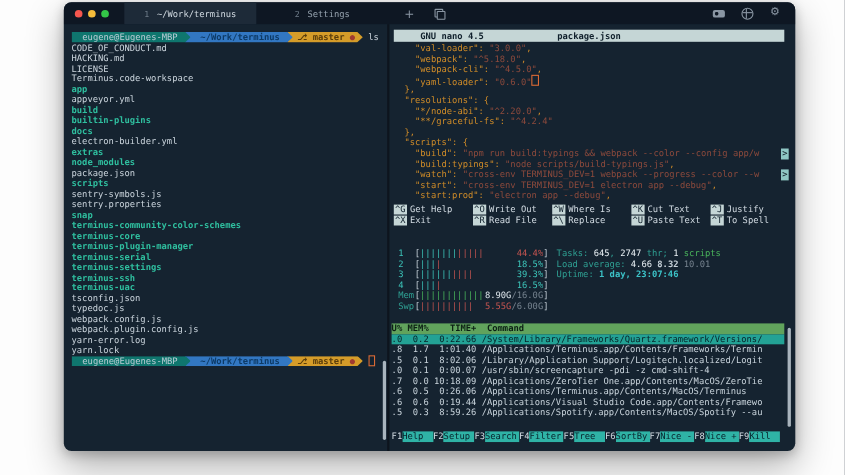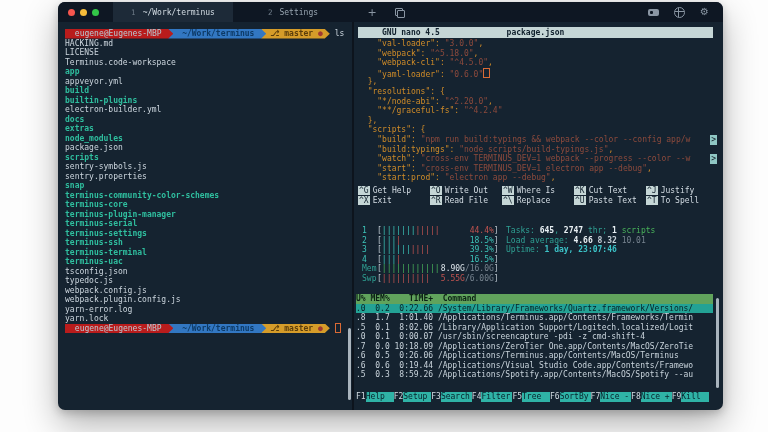--- a/index.html
+++ b/index.html
@@ -40,34 +40,34 @@
   .pane.right{flex:1;font-size:8px;line-height:9.6px;color:#ccd6de;}
   .tline{white-space:pre;height:9.5px;}
   .c-plain{color:#ccd6de}
   .c-dir{color:#2fbf9f;font-weight:bold}
   .c-k{color:#d08c28}
   .c-v{color:#8d4a3c}
   .c-cyan{color:#3cc3b8}
   .c-red{color:#c25450}
   .c-grn{color:#49b45b}
   .c-tl{color:#2fa093}
-  .c-wb{color:#e9f0f4;font-weight:bold}
+  .c-wb{color:#e9f0f4;font-weight:normal}
   .c-w{color:#c6d0d8;font-weight:bold}
   .c-dim{color:#76838f}
   .c-cyb{color:#3cc3c8;font-weight:bold}
   .c-memv{color:#dce4ea}
   .c-swpv{color:#c25450}
   .c-cur{display:inline-block;width:4.5px;height:8px;border:1px solid #da6a35;vertical-align:-1px;}
   .c-cont{position:absolute;right:0;top:0;background:#8fc7c4;color:#0d1822;padding:0 1px;}
   
   .prompt{display:flex;align-items:center;height:9.5px;white-space:pre;}
   .pseg{height:9.5px;line-height:9.5px;padding:0 7px 0 5px;position:relative;
         clip-path:polygon(0 0,calc(100% - 5px) 0,100% 50%,calc(100% - 5px) 100%,0 100%);}
   .pseg+.pseg{margin-left:-5px;padding-left:9px;}
-  .pseg-user{background:#b91c1c;color:#b9cbd4;z-index:3;}
+  .pseg-user{background:#0f766e;color:#b9cbd4;z-index:3;}
   .pseg-path{background:#3277c2;color:#0d3a66;font-weight:bold;z-index:2;}
   .pseg-git{background:#d59c29;color:#5a3d0b;font-weight:bold;z-index:1;}
   .pseg-git .gdot{color:#a03a30;}
   .prompt .cmd{margin-left:5px;color:#ccd6de;}
   .prompt .c-cur{margin-left:5px;}
   
   .nano-header{position:absolute;top:5px;left:4px;right:10px;height:11px;background:#c5d6d6;
                color:#10202c;font-weight:bold;display:flex;align-items:center;}
   .nano-header .nt{margin-left:24px;}
   .nano-header .nf{position:absolute;left:0;right:0;text-align:center;}
@@ -127,43 +127,43 @@
       <span class="icon-kb"></span>
       <span class="icon-globe"></span>
       <span class="icon-gear">⚙</span>
     </div>
   </div>
 
   <div class="content">
     <div class="pane left">
       <div id="lp-out">
           <div class="prompt"><span class="pseg pseg-user"> eugene@Eugenes-MBP </span><span class="pseg pseg-path"> ~/Work/terminus </span><span class="pseg pseg-git"><span>⎇ master </span><span class="gdot">●</span></span><span class="cmd">ls</span></div>
+          <div class="tline"><span class="c-plain">CODE_OF_CONDUCT.md</span></div>
           <div class="tline"><span class="c-plain">HACKING.md</span></div>
           <div class="tline"><span class="c-plain">LICENSE</span></div>
           <div class="tline"><span class="c-plain">Terminus.code-workspace</span></div>
           <div class="tline"><span class="c-dir">app</span></div>
           <div class="tline"><span class="c-plain">appveyor.yml</span></div>
           <div class="tline"><span class="c-dir">build</span></div>
           <div class="tline"><span class="c-dir">builtin-plugins</span></div>
+          <div class="tline"><span class="c-dir">docs</span></div>
           <div class="tline"><span class="c-plain">electron-builder.yml</span></div>
-          <div class="tline"><span class="c-dir">docs</span></div>
           <div class="tline"><span class="c-dir">extras</span></div>
           <div class="tline"><span class="c-dir">node_modules</span></div>
           <div class="tline"><span class="c-plain">package.json</span></div>
           <div class="tline"><span class="c-dir">scripts</span></div>
           <div class="tline"><span class="c-plain">sentry-symbols.js</span></div>
           <div class="tline"><span class="c-plain">sentry.properties</span></div>
           <div class="tline"><span class="c-dir">snap</span></div>
           <div class="tline"><span class="c-dir">terminus-community-color-schemes</span></div>
           <div class="tline"><span class="c-dir">terminus-core</span></div>
           <div class="tline"><span class="c-dir">terminus-plugin-manager</span></div>
           <div class="tline"><span class="c-dir">terminus-serial</span></div>
           <div class="tline"><span class="c-dir">terminus-settings</span></div>
           <div class="tline"><span class="c-dir">terminus-ssh</span></div>
-          <div class="tline"><span class="c-dir">terminus-terminal</span></div>
           <div class="tline"><span class="c-dir">terminus-uac</span></div>
           <div class="tline"><span class="c-plain">tsconfig.json</span></div>
           <div class="tline"><span class="c-plain">typedoc.js</span></div>
           <div class="tline"><span class="c-plain">webpack.config.js</span></div>
           <div class="tline"><span class="c-plain">webpack.plugin.config.js</span></div>
           <div class="tline"><span class="c-plain">yarn-error.log</span></div>
           <div class="tline"><span class="c-plain">yarn.lock</span></div>
           <div class="prompt"><span class="pseg pseg-user"> eugene@Eugenes-MBP </span><span class="pseg pseg-path"> ~/Work/terminus </span><span class="pseg pseg-git"><span>⎇ master </span><span class="gdot">●</span></span><span class="c-cur"></span></div>
         </div>
       <div class="sbar leftp"></div>

